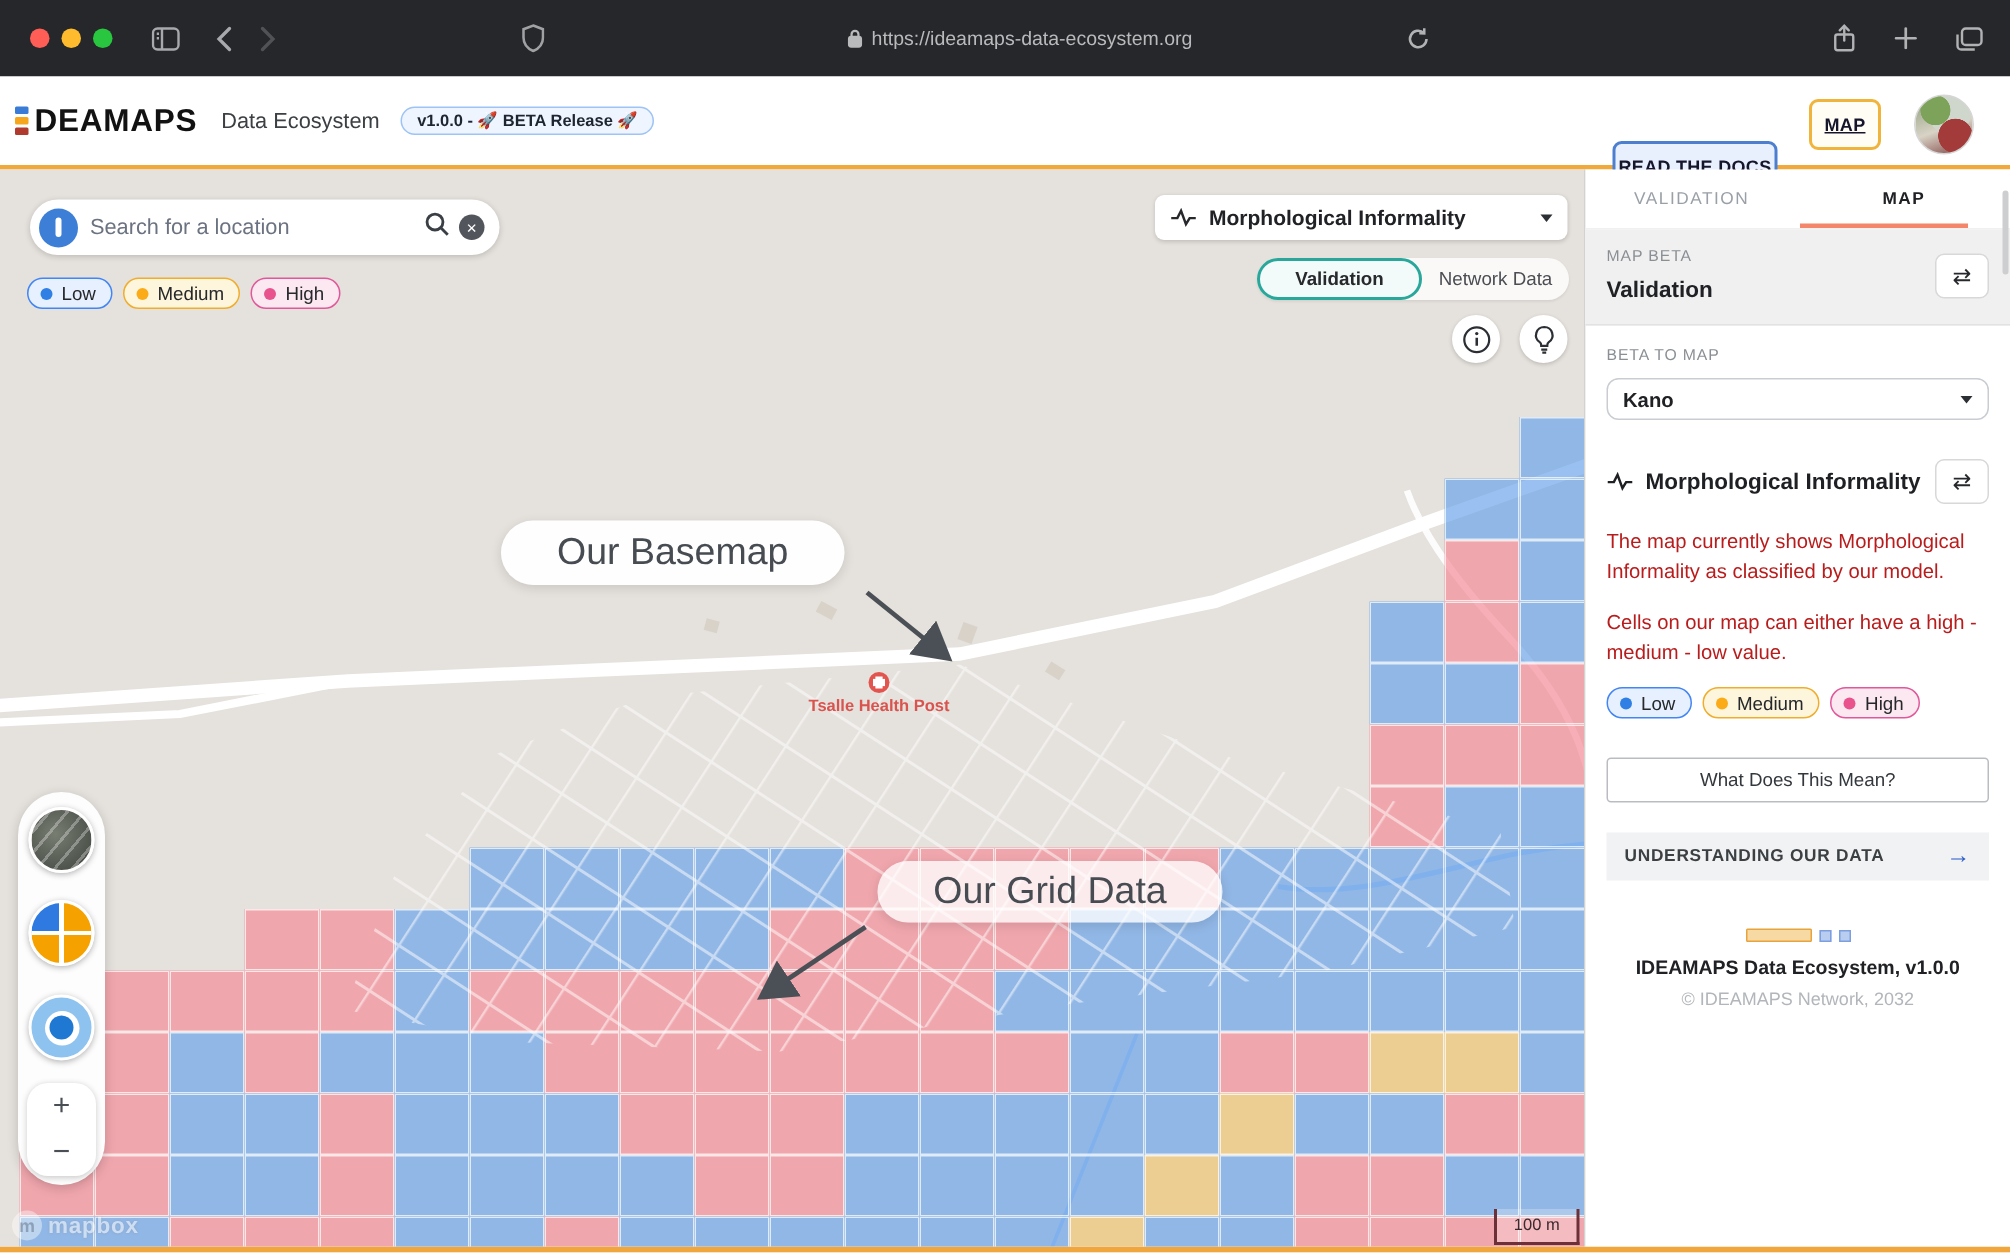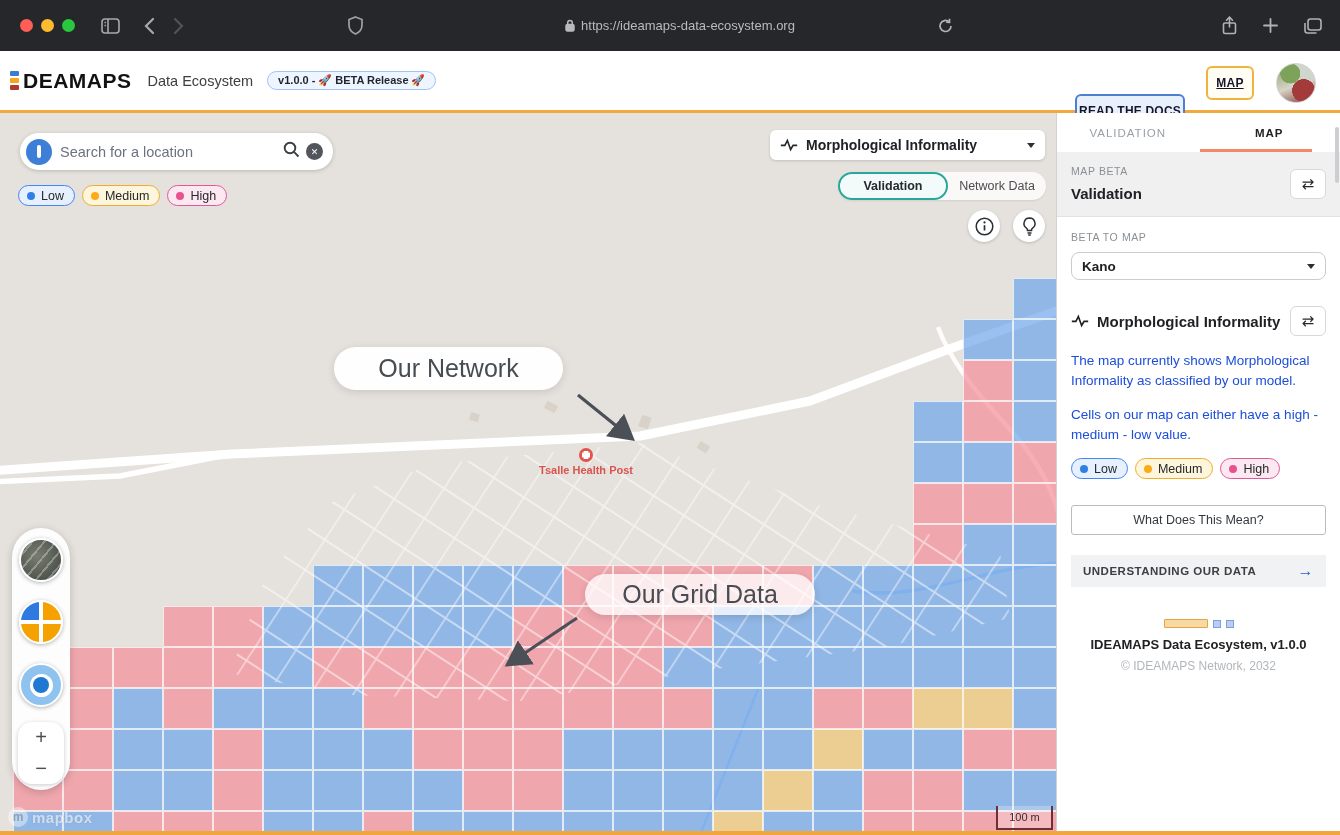--- a/index.html
+++ b/index.html
@@ -111,21 +111,21 @@
   .sb-label { font-size:10.5px; letter-spacing:.6px; color:#8a8f94; }
   .sb-mapview .val { margin-top:8px; font-size:15px; font-weight:700; color:#202124; }
   .swap-btn { width:36px; height:30px; background:#fff; border:1px solid #d8d8d8; border-radius:6px; display:flex; align-items:center; justify-content:center; font-size:15px; color:#26282b; }
   .sb-mapview .swap-btn { position:absolute; right:14px; top:16px; }
   .sb-city { padding:14px 14px 0; }
   .sb-select { margin-top:9px; height:28px; border:1.5px solid #c9cdd1; border-radius:8px; display:flex; align-items:center; padding:0 10px; font-size:13.5px; font-weight:600; color:#202124; }
   .sb-select .caret { margin-left:auto; }
   .sb-section { padding:26px 14px 0; }
   .sb-sec-head { display:flex; align-items:center; gap:8px; }
   .sb-sec-head .ttl { font-size:15px; font-weight:700; color:#1e2023; flex:1; }
-  .sb-para { margin-top:15px; line-height:19.5px; color:#1d4ed8; }
+  .sb-para { margin-top:15px; line-height:19.5px; color:#b91c1c; }
   .sb-chips { margin-top:14px; display:flex; gap:7px; }
   .mean-btn { margin:26px 14px 0; height:30px; border:1px solid #b9bdc1; border-radius:3px; background:#fff; display:flex; align-items:center; justify-content:center; font-size:12.5px; color:#33383d; }
   .und-bar { margin:20px 14px 0; height:32px; background:#f1f2f3; display:flex; align-items:center; padding:0 12px; font-size:11.5px; font-weight:600; letter-spacing:.5px; color:#3c4043; }
   .und-bar .arr { margin-left:auto; color:#2a5cc8; font-size:16px; }
   .sb-footer { margin-top:32px; text-align:center; }
   .mini-logo { display:flex; align-items:center; justify-content:center; gap:5px; }
   .mini-logo .bar { width:44px; height:9px; background:#f7d9a4; border:1.5px solid #e8a43c; border-radius:1px; }
   .mini-logo .sq { width:8px; height:8px; background:#b9cdf0; border:1.5px solid #7d9fe0; }
   .sb-ft-title { margin-top:9px; font-size:13px; font-weight:700; color:#202124; }
   .sb-ft-copy { margin-top:7px; font-size:12px; color:#b2b6ba; }
@@ -411,21 +411,21 @@
         </marker>
       </defs>
       <circle cx="586" cy="342" r="7" fill="#e2544e"></circle>
       <rect x="583.6" y="338" width="4.8" height="8" fill="#ffffff"></rect>
       <rect x="582" y="339.6" width="8" height="4.8" fill="#ffffff"></rect>
       <text x="586" y="361" text-anchor="middle" font-size="11" font-weight="bold" fill="#d9534f">Tsalle Health Post</text>
       <line x1="578" y1="282" x2="630" y2="324" stroke="#4b5057" stroke-width="3.2" marker-end="url(#ah)"></line>
       <line x1="577" y1="505" x2="510" y2="550" stroke="#4b5057" stroke-width="3.2" marker-end="url(#ah)"></line>
     </svg>
 
-    <div class="callout co-base">Our Network</div>
+    <div class="callout co-base">Our Basemap</div>
     <div class="callout co-grid">Our Grid Data</div>
 
     <div class="searchbar">
       <span class="search-pin">
           <i></i>
         </span>
       <input class="search-input" placeholder="Search for a location" style="">
       <span class="search-mag">
         <svg width="17" height="17" viewBox="0 0 17 17" fill="none" stroke="#3a3f45" stroke-width="1.9">
             <circle cx="7" cy="7" r="5.3"></circle>

